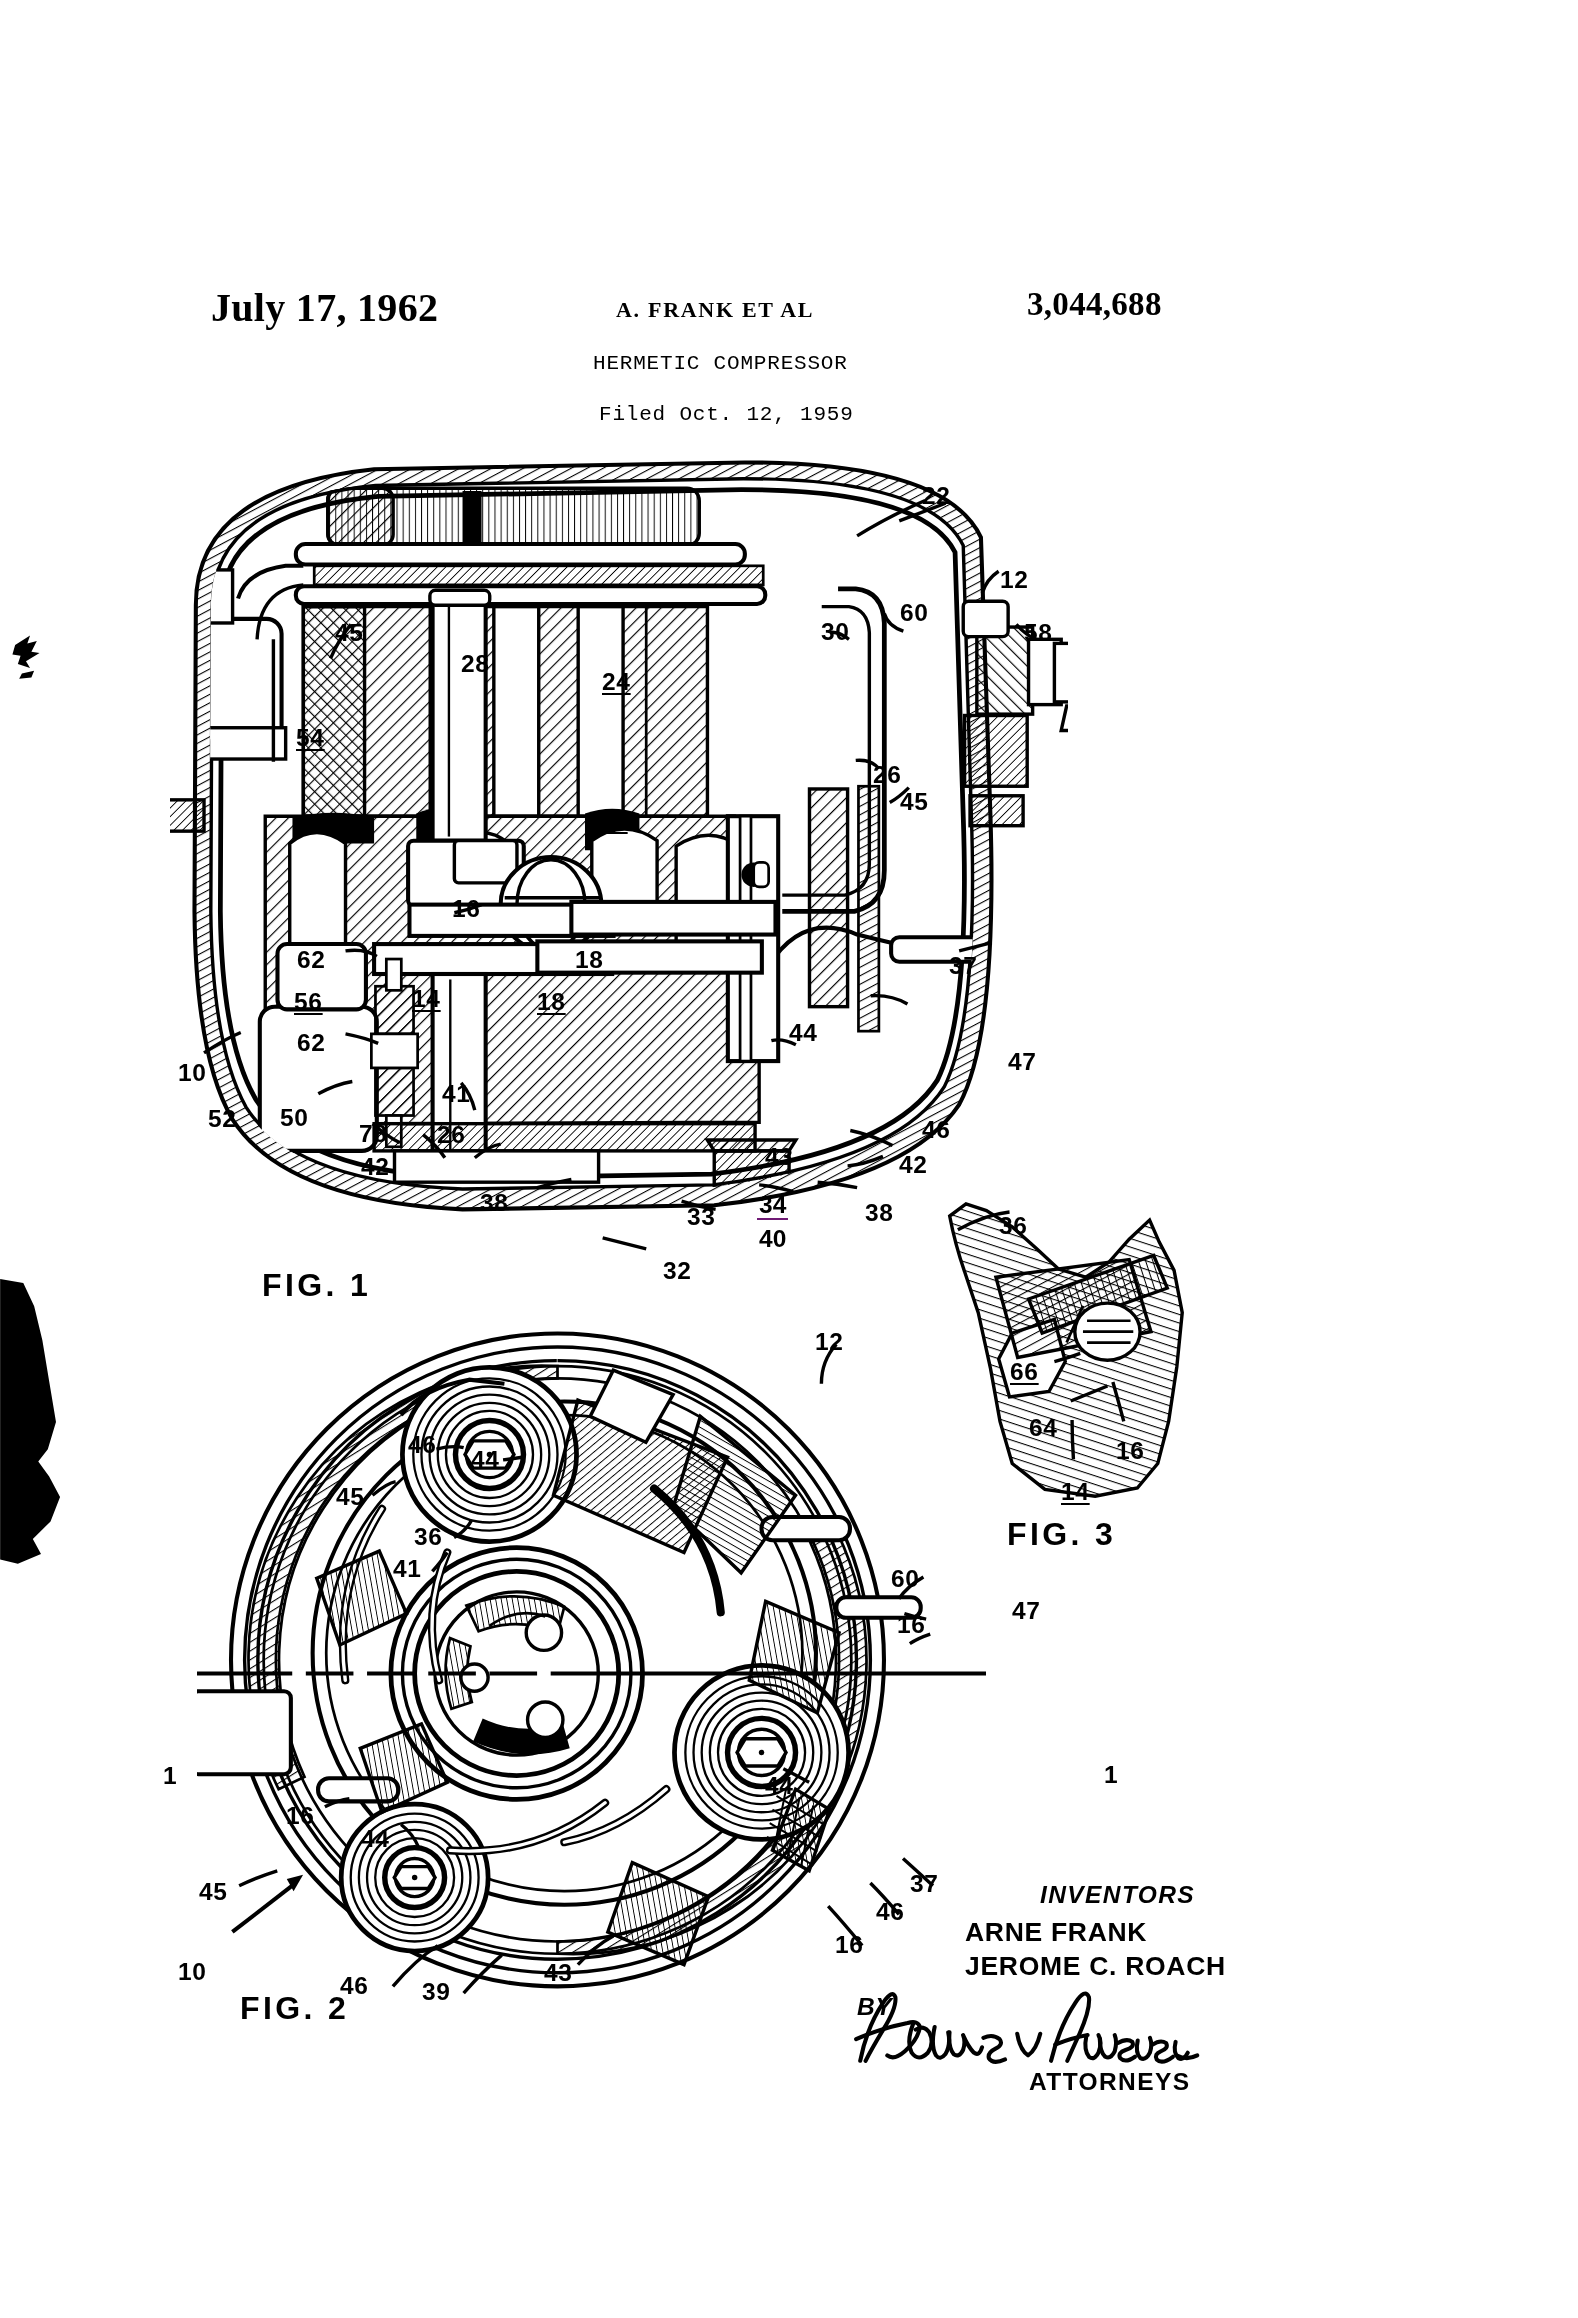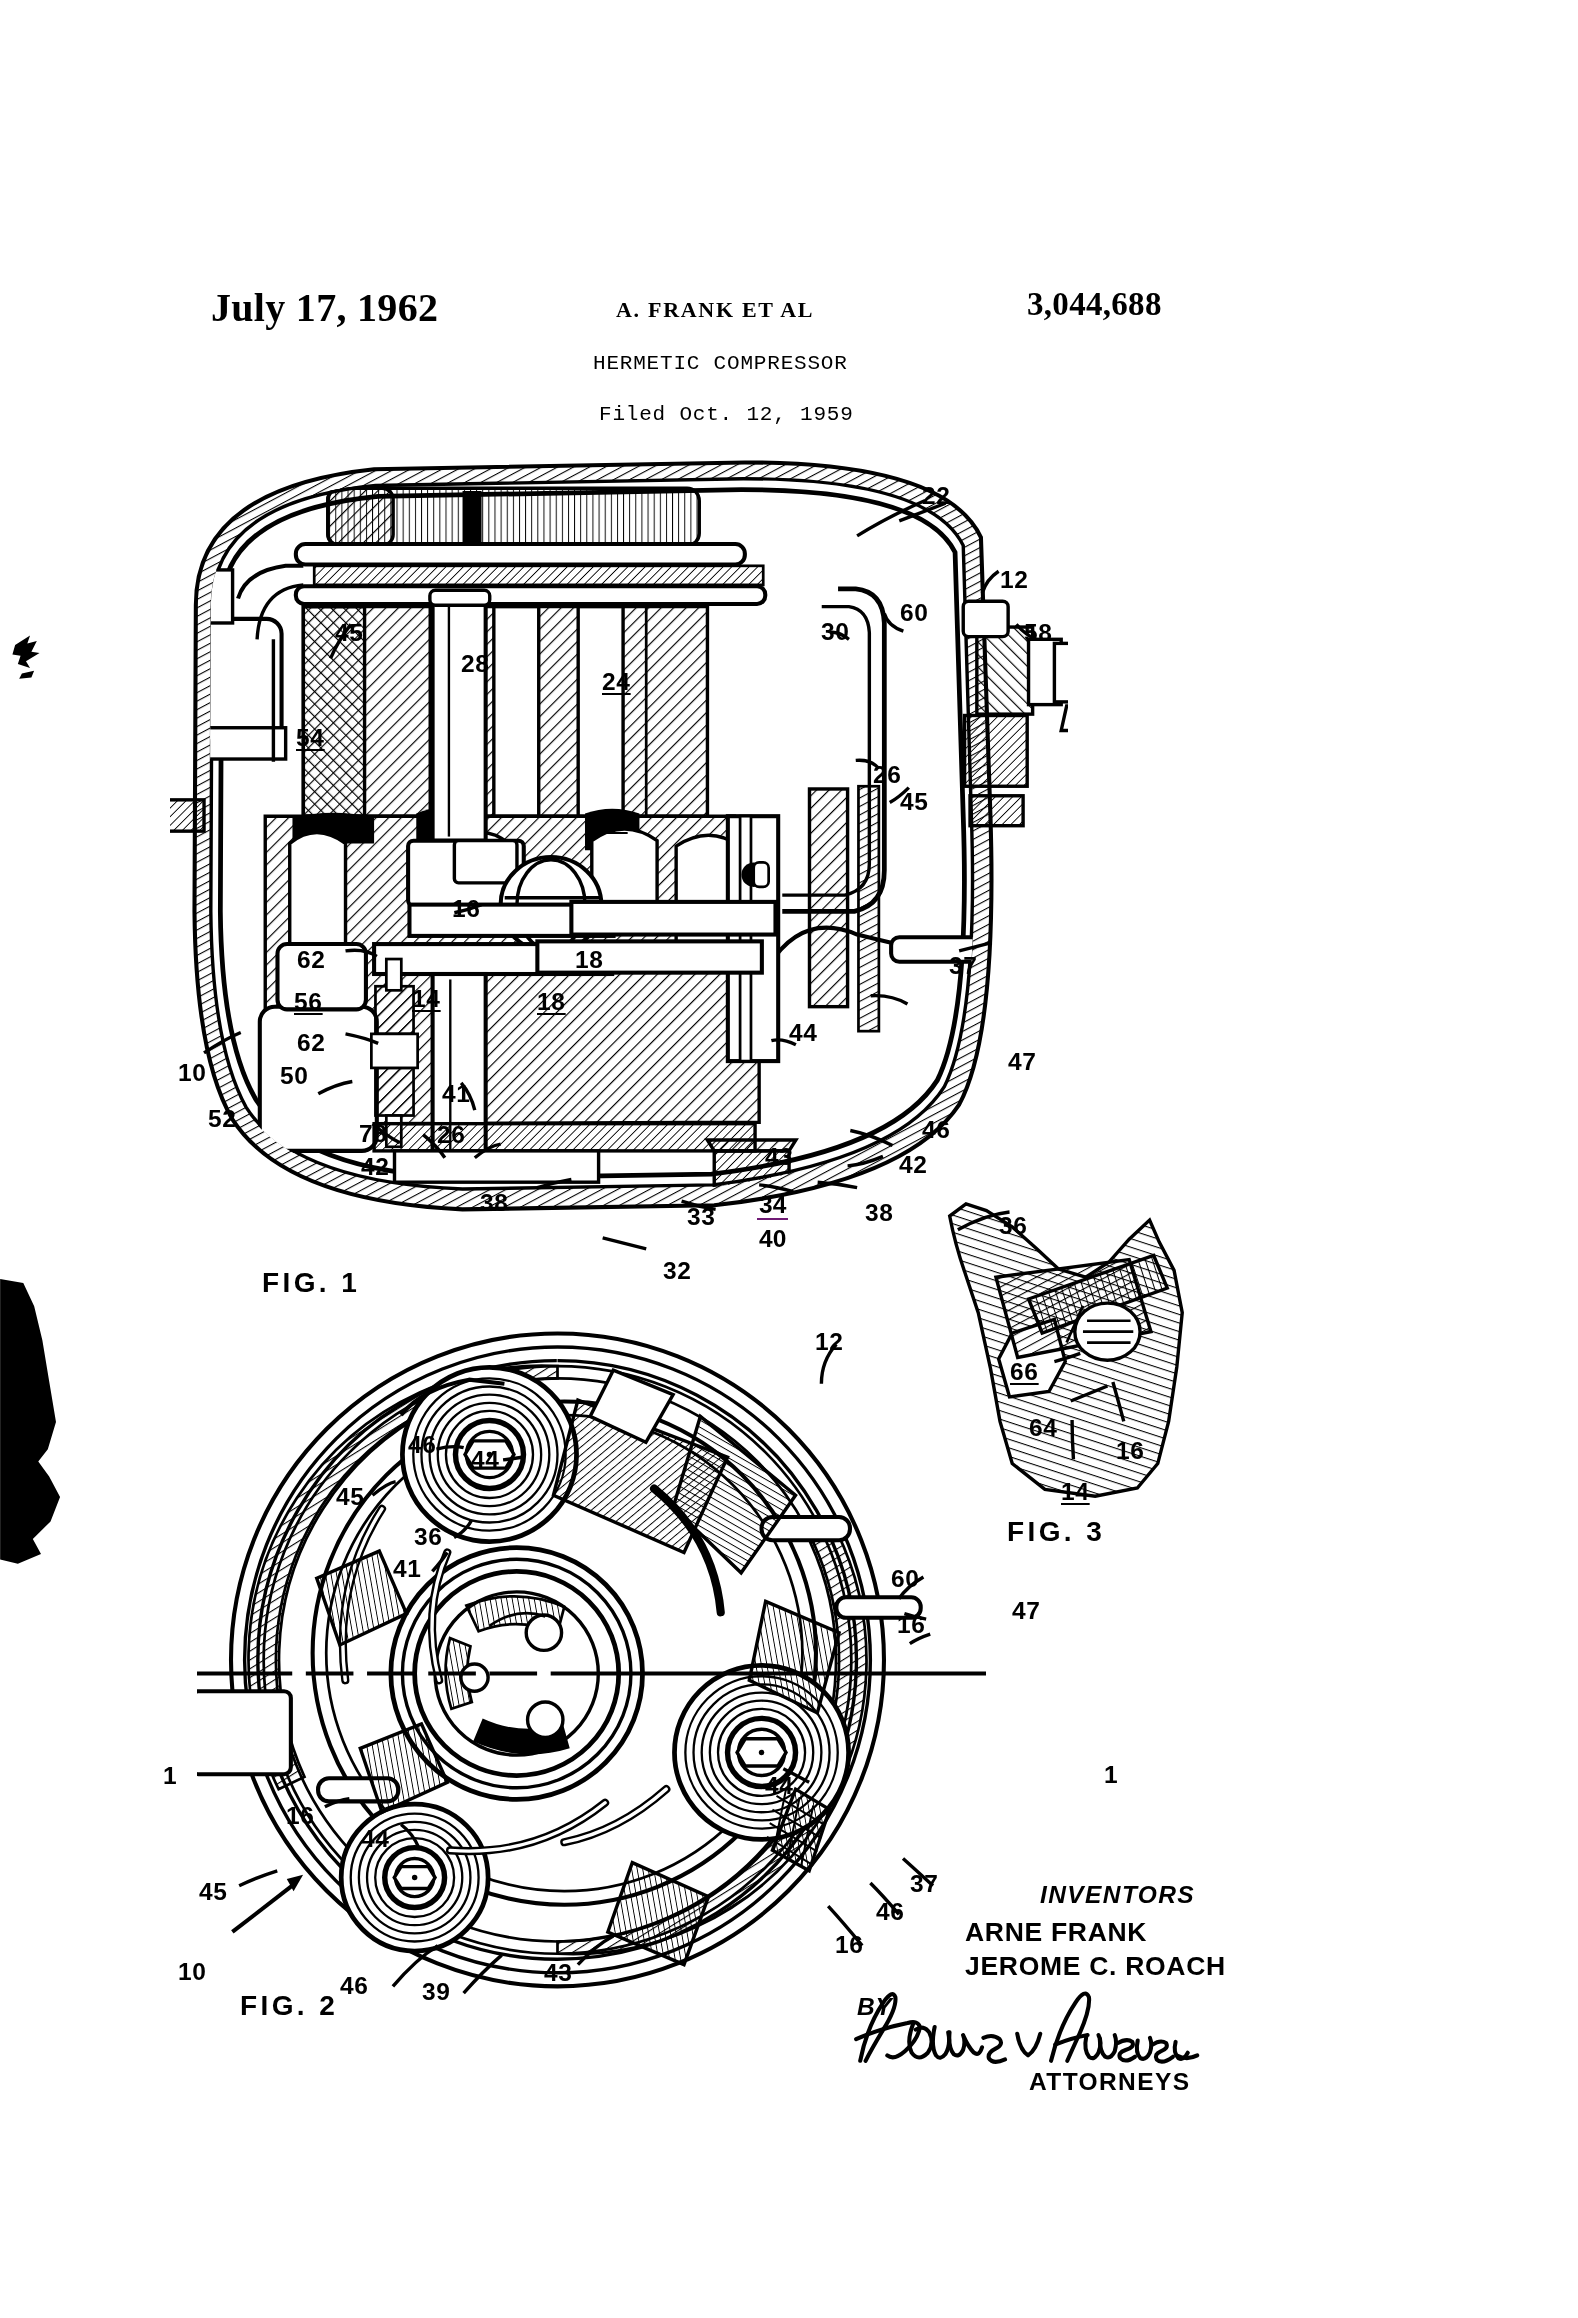--- a/index.html
+++ b/index.html
@@ -15,21 +15,21 @@
             font-weight:bold;font-size:22px;letter-spacing:1.7px;}
   .hdr-num{position:absolute;left:1027px;top:286px;font-family:"Liberation Serif",serif;
            font-weight:bold;font-size:33px;letter-spacing:0.3px;}
   .hdr-title{position:absolute;left:593px;top:352px;font-family:"Liberation Mono",monospace;
              font-size:21px;letter-spacing:0.8px;}
   .hdr-filed{position:absolute;left:599px;top:403px;font-family:"Liberation Mono",monospace;
              font-size:21px;letter-spacing:0.8px;}
 
   
   .figlbl{position:absolute;font-family:"Liberation Sans",sans-serif;
-          font-weight:bold;font-size:28px;letter-spacing:3.4px;}
+          font-weight:bold;font-size:32px;letter-spacing:3.4px;}
   #fig1-label{left:262px;top:1267px;}
   #fig2-label{left:240px;top:1990px;}
   #fig3-label{left:1007px;top:1516px;}
 
   
   .ref{position:absolute;font-family:"Liberation Sans",sans-serif;
        font-size:24.5px;font-weight:bold;letter-spacing:0.7px;white-space:nowrap;}
   .ref.u{text-decoration:underline;text-underline-offset:3.4px;text-decoration-thickness:2px;}
   .frac{position:absolute;font-family:"Liberation Sans",sans-serif;
         font-size:24.5px;font-weight:bold;text-align:center;line-height:1.05;}
@@ -273,21 +273,21 @@
     <span class="ref" id="f1-62a" style="left:297px;top:946px;">62</span>
     <span class="ref u" id="f1-56" style="left:294px;top:988px;">56</span>
     <span class="ref u" id="f1-14" style="left:412px;top:985px;">14</span>
     <span class="ref u" id="f1-18a" style="left:575px;top:946px;">18</span>
     <span class="ref u" id="f1-18b" style="left:537px;top:988px;">18</span>
     <span class="ref" id="f1-62b" style="left:297px;top:1029px;">62</span>
     <span class="ref" id="f1-37" style="left:949px;top:952px;">37</span>
     <span class="ref" id="f1-44" style="left:789px;top:1019px;">44</span>
     <span class="ref" id="f1-47" style="left:1008px;top:1048px;">47</span>
     <span class="ref" id="f1-10" style="left:178px;top:1059px;">10</span>
-    <span class="ref" id="f1-50" style="left:280px;top:1062px;">50</span>
+    <span class="ref" id="f1-50" style="left:280px;top:1104px;">50</span>
     <span class="ref" id="f1-41" style="left:442px;top:1080px;">41</span>
     <span class="ref" id="f1-46" style="left:922px;top:1116px;">46</span>
     <span class="ref" id="f1-52" style="left:208px;top:1105px;">52</span>
     <span class="ref" id="f1-48" style="left:359px;top:1120px;">78</span>
     <span class="ref" id="f1-26b" style="left:437px;top:1121px;">26</span>
     <span class="ref" id="f1-42a" style="left:361px;top:1153px;">42</span>
     <span class="ref" id="f1-43" style="left:765px;top:1143px;">43</span>
     <span class="ref" id="f1-42b" style="left:899px;top:1151px;">42</span>
     <span class="ref" id="f1-38a" style="left:480px;top:1189px;">38</span>
     <span class="ref" id="f1-33" style="left:687px;top:1203px;">33</span>

